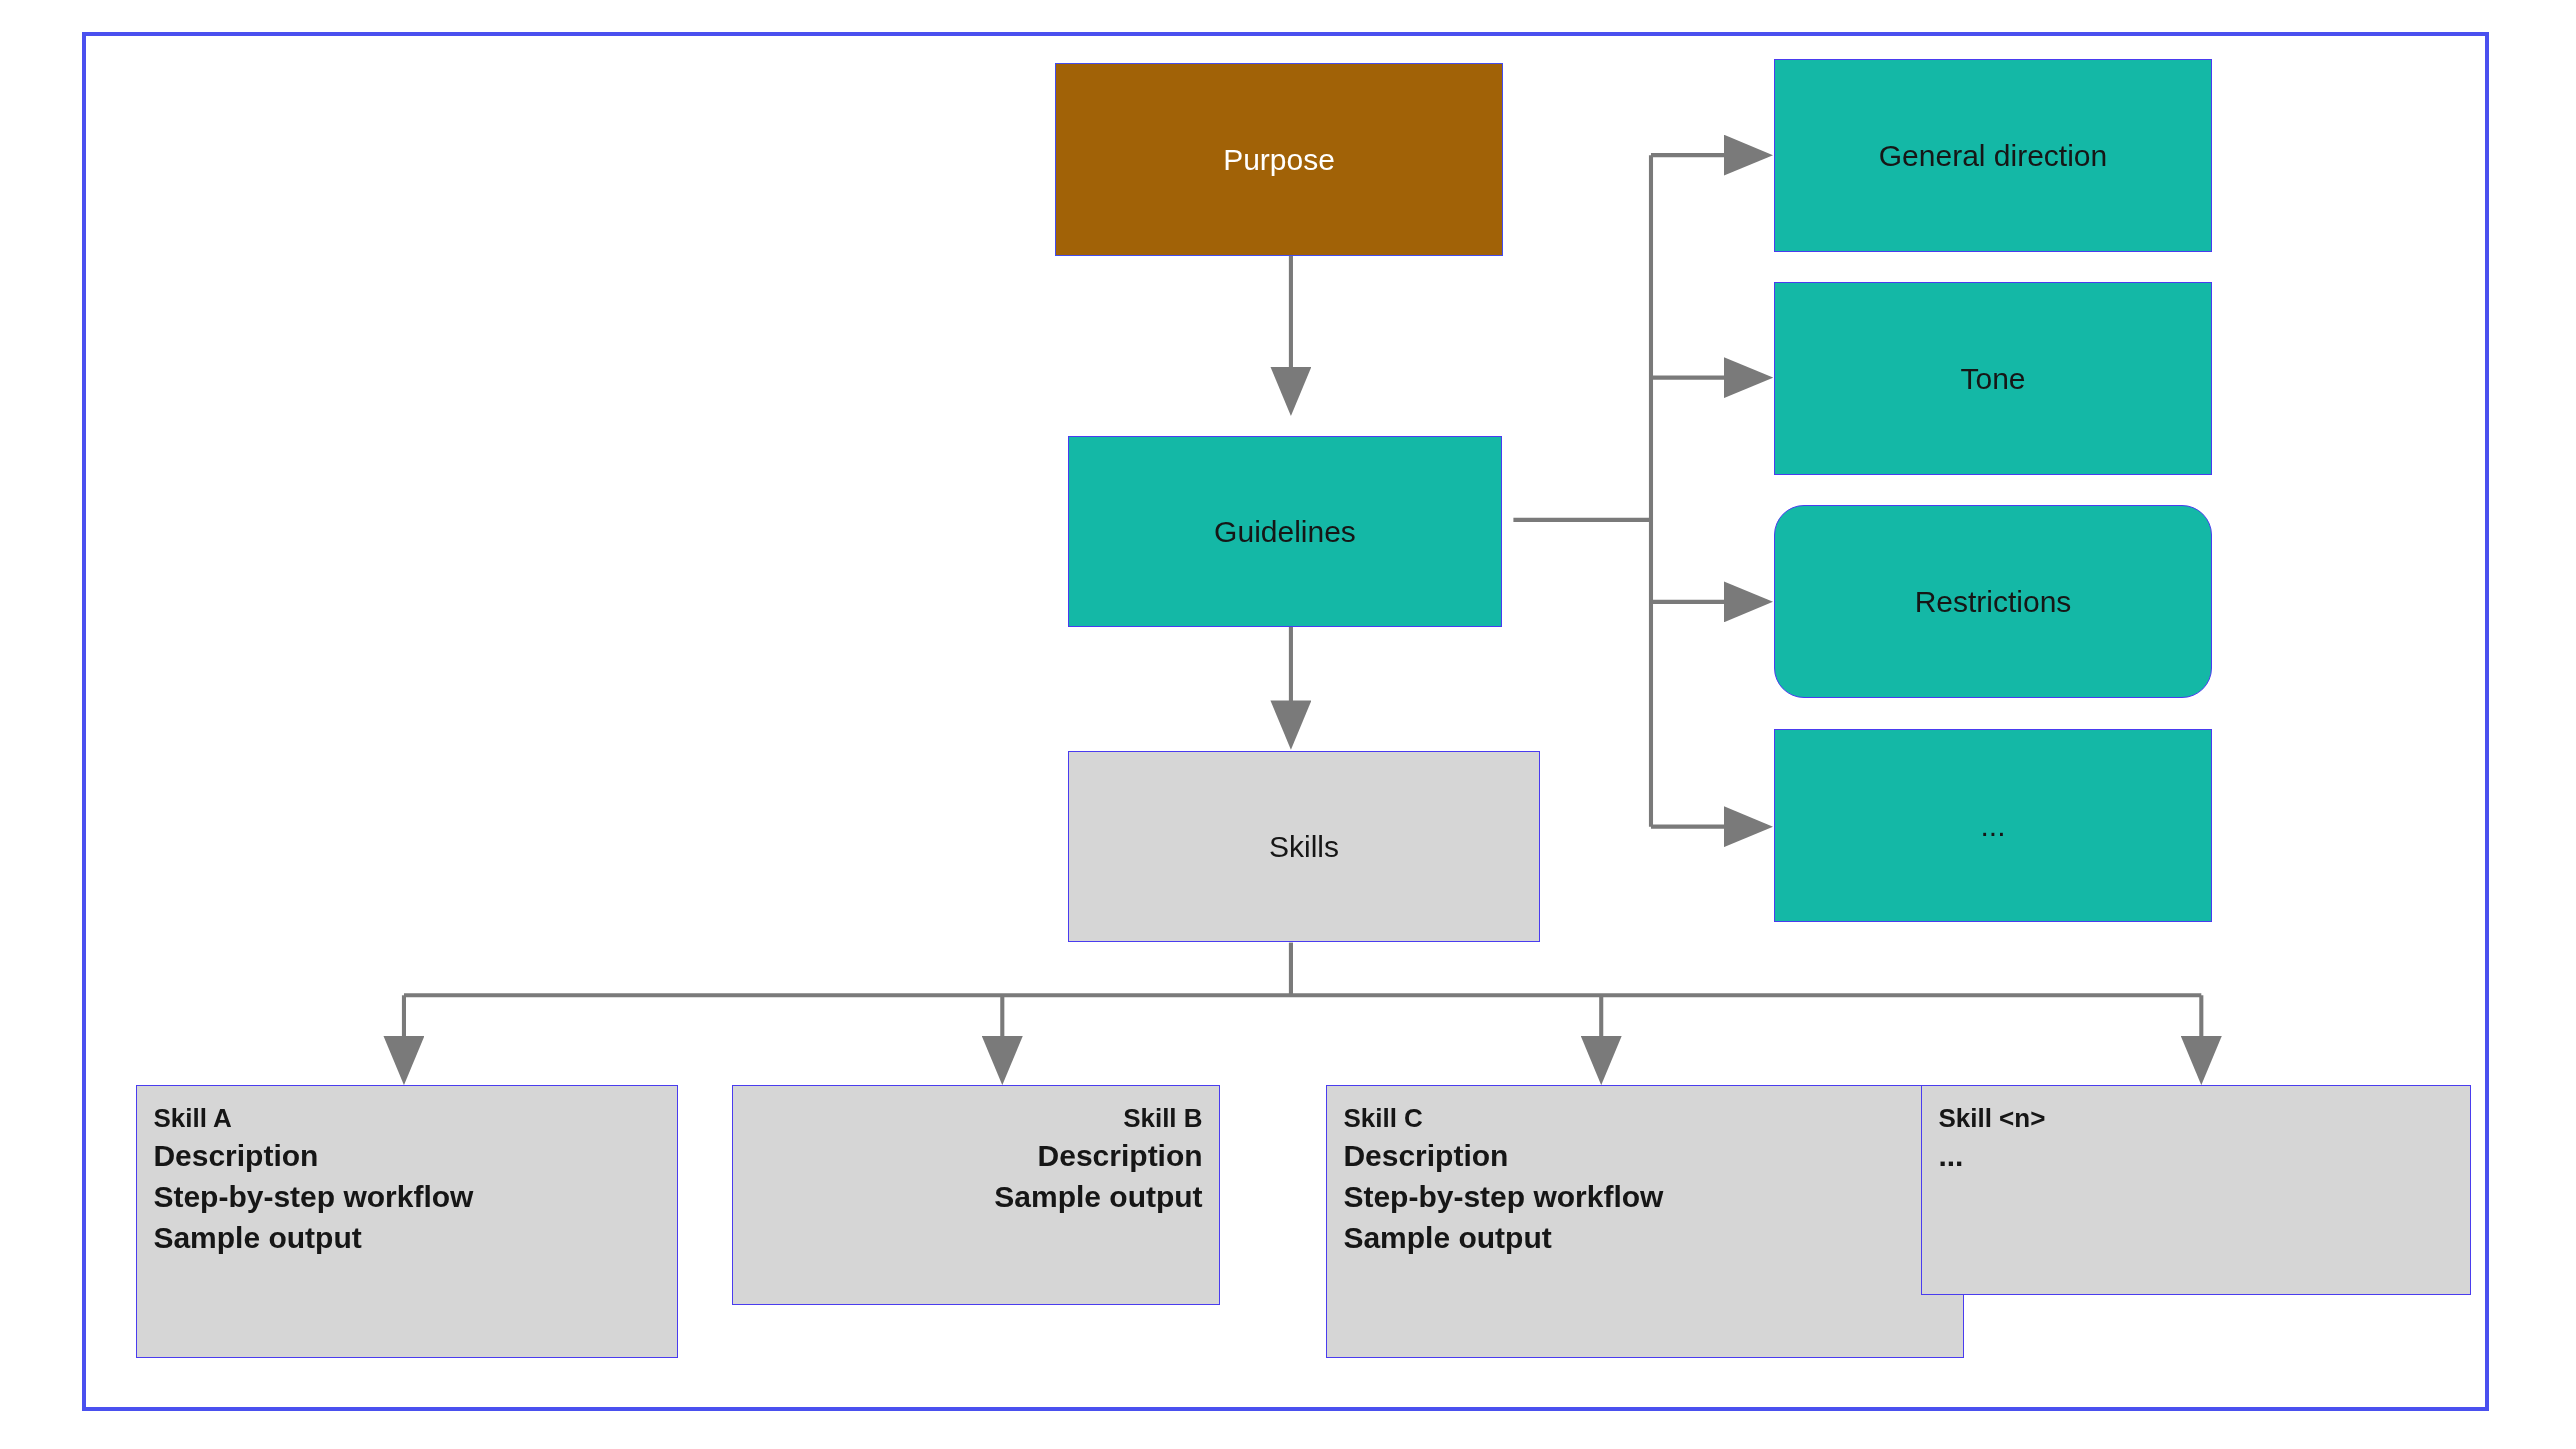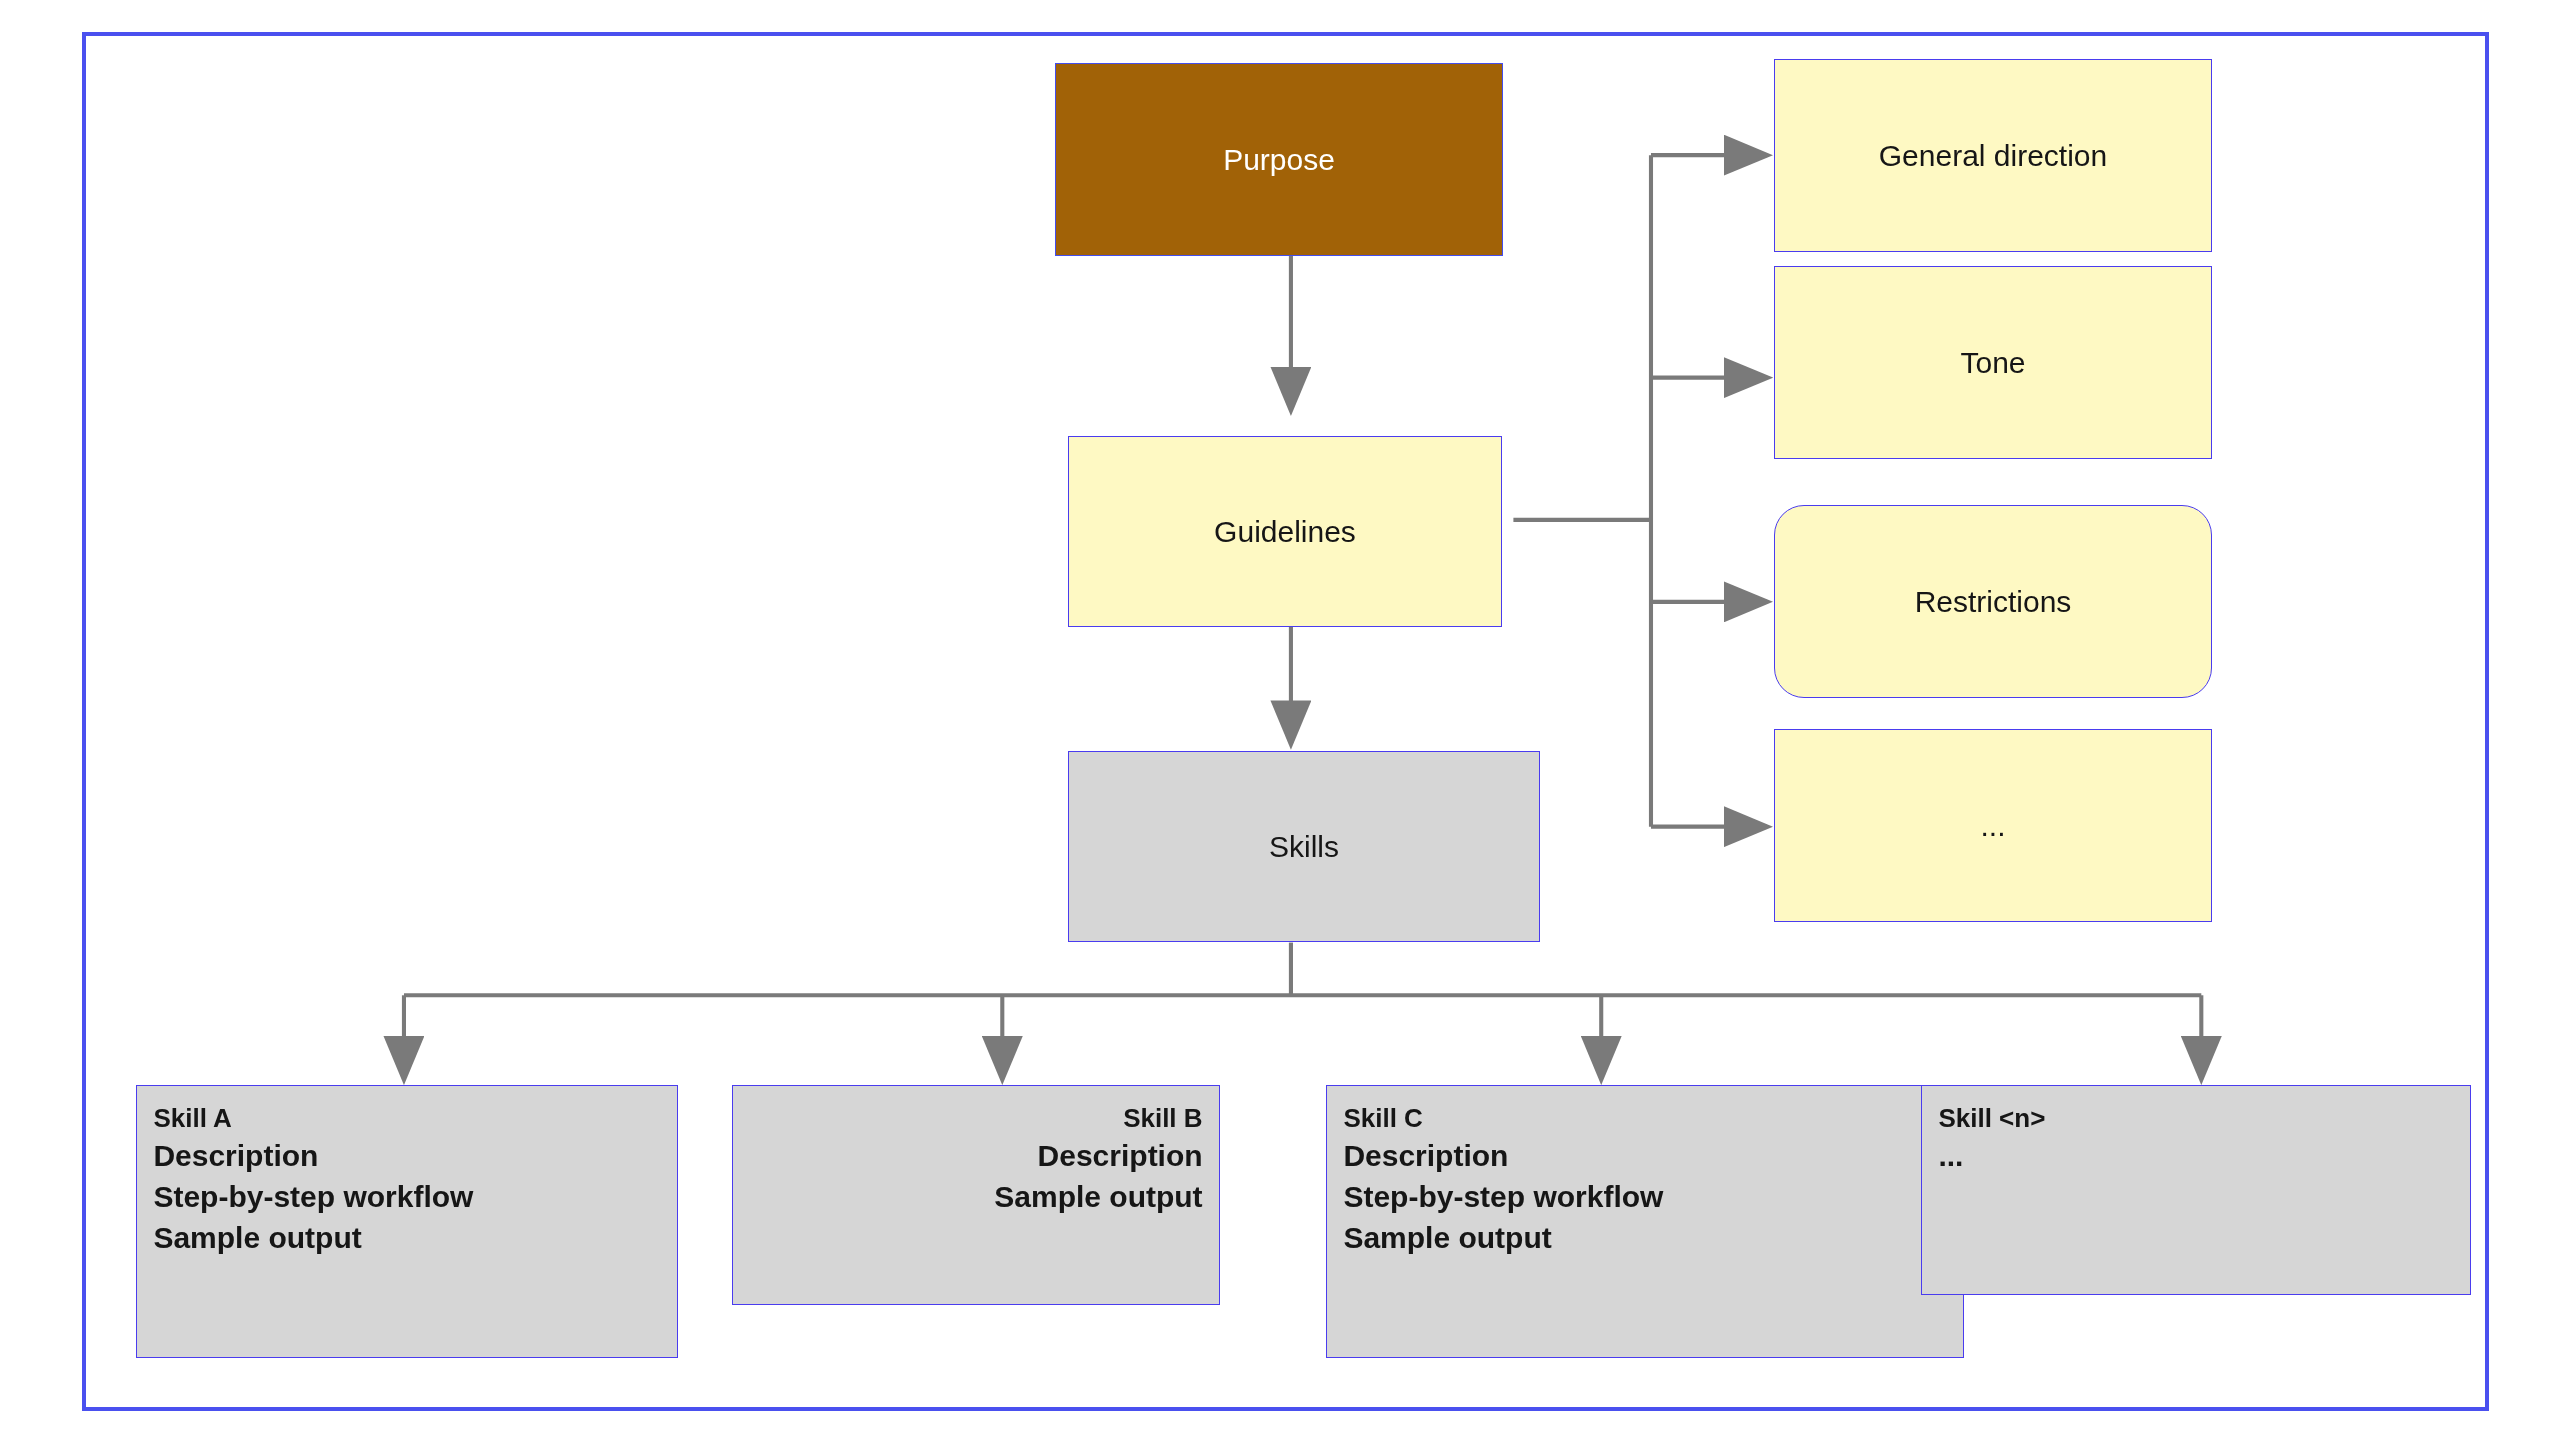--- a/index.html
+++ b/index.html
@@ -39,21 +39,21 @@
     font-size: 30px;
     line-height: 1.2;
     font-family: "Liberation Sans", sans-serif;
   }
   .node.purpose {
     background: #a16207;
     border-color: #434dee;
     color: #ffffff;
   }
   .node.blue {
-    background: #fef9c3;
+    background: #14b8a6;
     border-color: #4a3cef;
   }
   .node.gray {
     background: #d6d6d6;
     border-color: #4a3cef;
   }
   .node.card {
     align-items: flex-start;
     justify-content: flex-start;
     flex-direction: column;
@@ -137,21 +137,21 @@
   </div>
 
   <div class="node gray" style="left:1068px; top:751px; width:472px; height:191px;">
     <span>Skills</span>
   </div>
 
   <div class="node blue" style="left:1774px; top:59px; width:438px; height:193px;">
     <span>General direction</span>
   </div>
 
-  <div class="node blue" style="left:1774px; top:266px; width:438px; height:193px;">
+  <div class="node blue" style="left:1774px; top:282px; width:438px; height:193px;">
     <span>Tone</span>
   </div>
 
   <div class="node blue" style="left:1774px; top:505px; width:438px; height:193px;border-radius:30px;">
     <span>Restrictions</span>
   </div>
 
   <div class="node blue" style="left:1774px; top:729px; width:438px; height:193px;">
     <span>...</span>
   </div>

